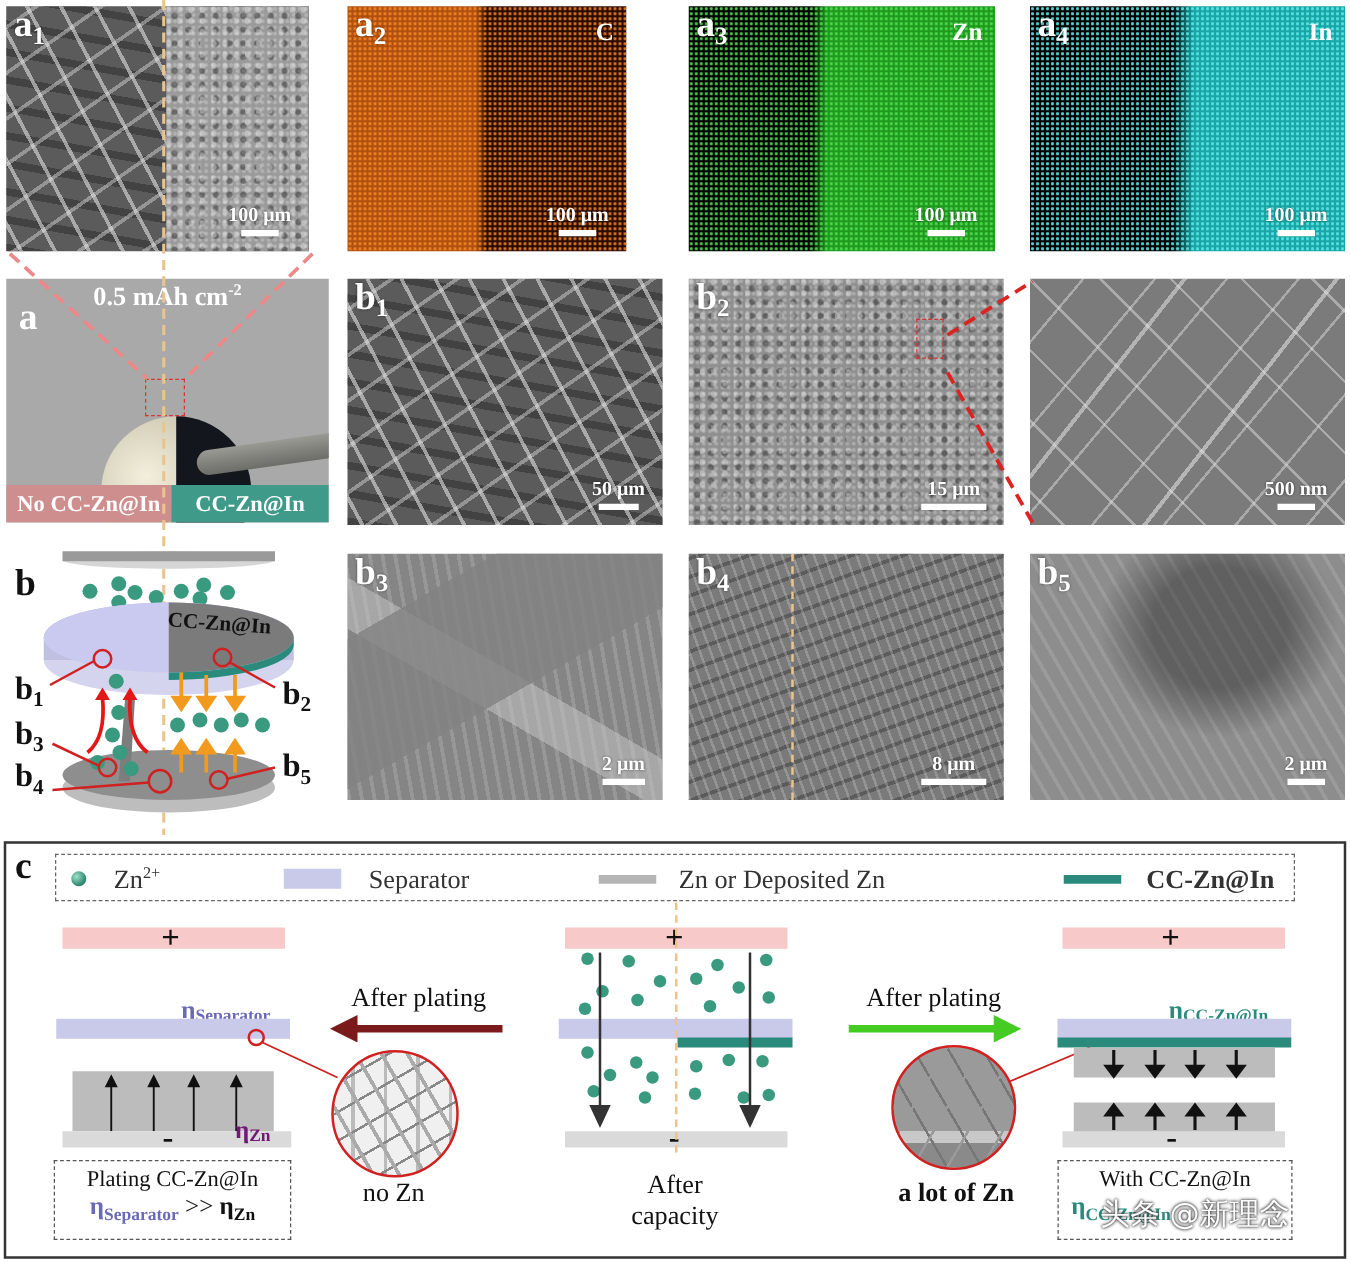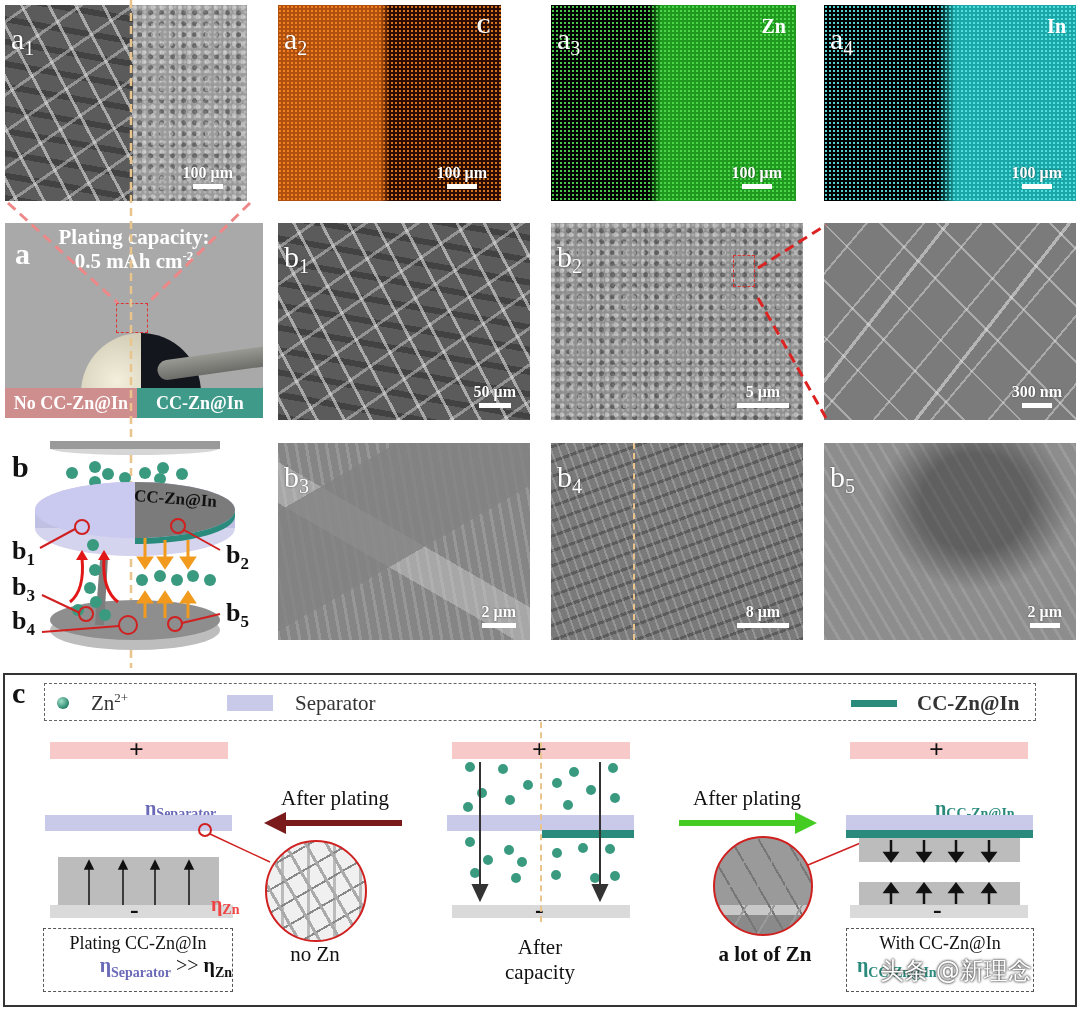--- a/index.html
+++ b/index.html
@@ -2,21 +2,21 @@
 <html><head>
 <meta charset="utf-8">
 <style>
   * { box-sizing: border-box; margin: 0; padding: 0; }
   html, body { width: 1080px; height: 1010px; background: #ffffff; overflow: hidden; }
   body { position: relative; font-family: "Liberation Serif", serif; color: #111; }
   .abs { position: absolute; }
 
   
   .panel { position: absolute; overflow: hidden; }
-  .plabel { position: absolute; left: 6px; top: 19px; color: #fff; font-weight: normal; font-size: 30px; line-height: 1; text-shadow: 0 0 2px rgba(0,0,0,.5); }
+  .plabel { position: absolute; left: 6px; top: 0; color: #fff; font-weight: bold; font-size: 30px; line-height: 1; text-shadow: 0 0 2px rgba(0,0,0,.5); }
   .plabel sub { font-size: 20px; vertical-align: -6px; }
   .elabel { position: absolute; right: 10px; top: 10px; color: #fff; font-weight: bold; font-size: 20px; }
   .scale { position: absolute; right: 14px; bottom: 12px; text-align: center; color: #fff; font-weight: bold; font-size: 16px; line-height: 1.05; text-shadow: 0 0 2px rgba(0,0,0,.6); }
   .scale .bar { height: 5px; background: #fff; margin: 2px auto 0; }
 
   .sem-fiber {
     background:
       repeating-linear-gradient(62deg, rgba(255,255,255,.0) 0 9px, rgba(235,235,235,.55) 9px 12px, rgba(0,0,0,0) 12px 24px),
       repeating-linear-gradient(-35deg, rgba(0,0,0,.0) 0 14px, rgba(220,220,220,.45) 14px 17px, rgba(0,0,0,0) 17px 30px),
       repeating-linear-gradient(10deg, rgba(20,20,20,.35) 0 6px, rgba(0,0,0,0) 6px 22px),
@@ -127,39 +127,38 @@
   <div class="elabel">In</div>
   <div class="scale"><span>100 μm</span><div class="bar" style="width:30px"></div></div>
 </div>
 
 <div class="panel photo" style="left:5px;top:223px;width:258px;height:195px;">
   <div class="disc-left"></div>
   <div class="disc-right"></div>
   <div class="rod"></div>
   <div class="roi-box" style="left:111px;top:80px;width:32px;height:30px;"></div>
   <div class="cap">
-    <div>Plating capacity:</div>
     <div><span>0.5 mAh cm</span><sup style="font-size:13px">-2</sup></div>
   </div>
   <div class="a-lbl">a</div>
   <div class="tag tag-no">No CC-Zn@In</div>
   <div class="tag tag-yes">CC-Zn@In</div>
 </div>
 
 <div class="panel sem-fiber" style="left:278px;top:223px;width:252px;height:197px;">
   <div class="plabel"><span>b</span><sub>1</sub></div>
   <div class="scale"><span>50 μm</span><div class="bar" style="width:32px"></div></div>
 </div>
 <div class="panel sem-grain" style="left:551px;top:223px;width:252px;height:197px;">
   <div class="plabel"><span>b</span><sub>2</sub></div>
   <div class="roi-box" style="left:182px;top:32px;width:22px;height:32px;"></div>
-  <div class="scale"><span>5 μm</span><div class="bar" style="width:52px"></div></div>
+  <div class="scale"><span>15 μm</span><div class="bar" style="width:52px"></div></div>
 </div>
 <div class="panel sem-flake" style="left:824px;top:223px;width:252px;height:197px;">
-  <div class="scale"><span>300 nm</span><div class="bar" style="width:30px"></div></div>
+  <div class="scale"><span>500 nm</span><div class="bar" style="width:30px"></div></div>
 </div>
 
 <div class="panel sem-hex" style="left:278px;top:443px;width:252px;height:197px;">
   <div class="plabel"><span>b</span><sub>3</sub></div>
   <div class="scale"><span>2 μm</span><div class="bar" style="width:34px"></div></div>
 </div>
 <div class="panel sem-mixed" style="left:551px;top:443px;width:252px;height:197px;">
   <div class="plabel"><span>b</span><sub>4</sub></div>
   <div class="abs" style="left:82px;top:0;width:0;height:197px;border-left:2px dashed #e9c48c;"></div>
   <div class="scale"><span>8 μm</span><div class="bar" style="width:52px"></div></div>
@@ -273,20 +272,24 @@
 <div class="abs" style="left:12px;top:676px;font-weight:bold;font-size:30px;">c</div>
 
 <div class="legend">
   <div class="legend-item" style="left:12px;">
     <span class="ion"></span>
     <span style="margin-left:22px"><span>Zn</span><sup style="font-size:13px">2+</sup></span>
   </div>
   <div class="legend-item" style="left:182px;">
     <span style="display:inline-block;width:46px;height:16px;background:#c9c9ea;"></span>
     <span style="margin-left:22px">Separator</span>
+  </div>
+  <div class="legend-item" style="left:434px;">
+    <span style="display:inline-block;width:46px;height:7px;background:#b5b5b5;"></span>
+    <span style="margin-left:18px">Zn or Deposited Zn</span>
   </div>
   <div class="legend-item" style="left:806px;">
     <span style="display:inline-block;width:46px;height:7px;background:#2a8a7c;"></span>
     <span style="margin-left:20px;font-weight:bold;">CC-Zn@In</span>
   </div>
 </div>
 
 <div class="elec-plus" style="left:50px;top:742px;width:178px;"></div>
 <div class="sign" style="left:129px;top:737px;">+</div>
 <div class="eta" style="left:145px;top:797px;color:#6a6ab8;"><span>η</span><sub>Separator</sub></div>
@@ -299,24 +302,24 @@
     <line x1="65" y1="48" x2="65" y2="10"></line>
       <polygon points="61,12 69,12 65,4"></polygon>
     <line x1="97" y1="48" x2="97" y2="10"></line>
       <polygon points="93,12 101,12 97,4"></polygon>
     <line x1="131" y1="48" x2="131" y2="10"></line>
       <polygon points="127,12 135,12 131,4"></polygon>
   </g>
 </svg>
 <div class="elec-minus" style="left:50px;top:905px;width:183px;"></div>
 <div class="sign" style="left:130px;top:897px;">-</div>
-<div class="eta" style="left:211px;top:893px;color:#ef4444;"><span>η</span><sub>Zn</sub></div>
+<div class="eta" style="left:188px;top:893px;color:#701a75;"><span>η</span><sub>Zn</sub></div>
 <div class="dbox" style="left:43px;top:928px;width:190px;height:64px;">
   <div style="font-size:18px;margin-top:4px;">Plating CC-Zn@In</div>
-  <div style="font-size:20px;text-align:right;">
+  <div style="font-size:20px;">
     <span class="" style="color:#6a6ab8;font-weight:bold;"><span>η</span><sub style="font-size:14px">Separator</sub></span>
     <span>&gt;&gt;</span>
     <span style="font-weight:bold;"><span>η</span><sub style="font-size:14px">Zn</sub></span>
   </div>
 </div>
 <div class="txt" style="left:270px;top:786px;width:130px;">After plating</div>
 <svg class="abs" style="left:262px;top:812px;" width="145" height="22">
   <line x1="140" y1="11" x2="20" y2="11" stroke="#7a1a1a" stroke-width="6"></line>
   <polygon points="2,11 24,0 24,22" fill="#7a1a1a"></polygon>
 </svg>

